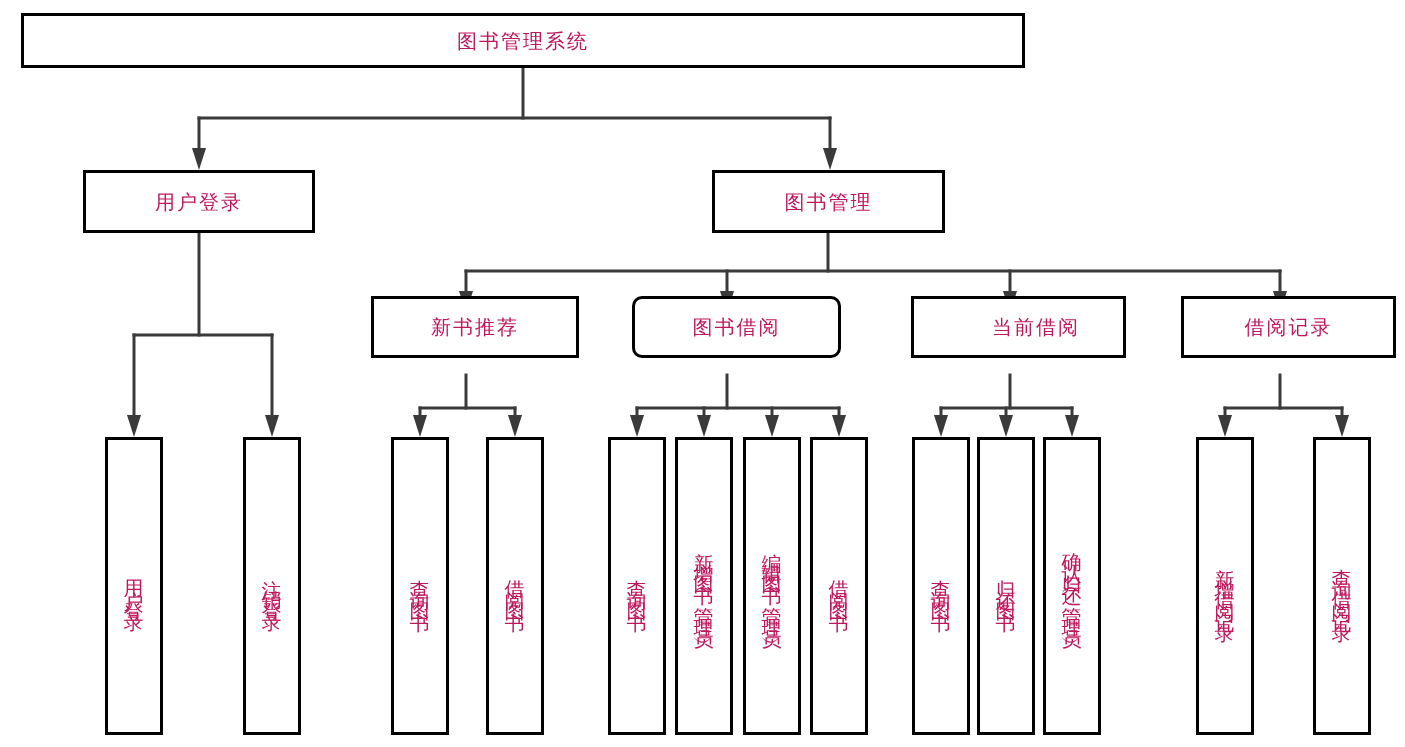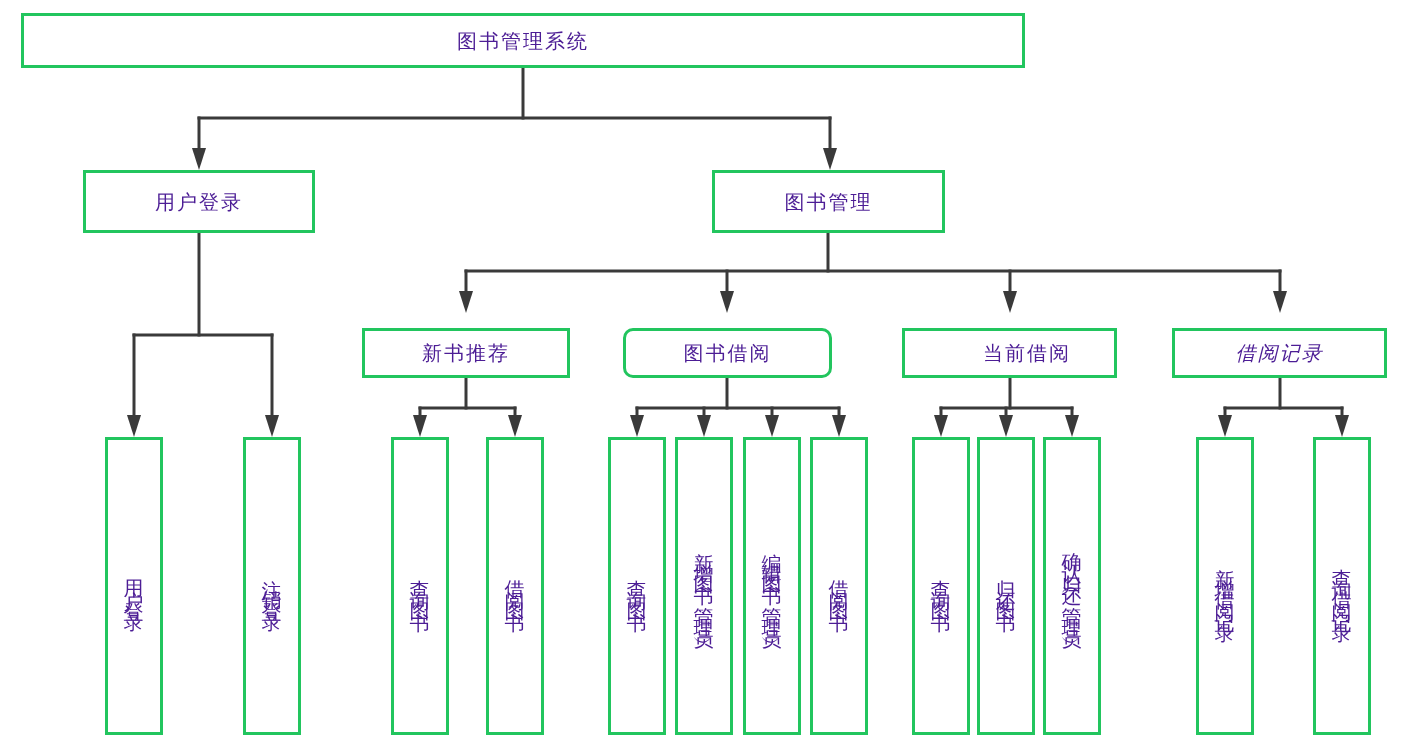--- a/index.html
+++ b/index.html
@@ -14,48 +14,48 @@
   .connectors {
     position: absolute;
     left: 0; top: 0;
     width: 1405px; height: 747px;
     pointer-events: none;
   }
   .box {
     position: absolute;
     box-sizing: border-box;
     background: #ffffff;
-    border: 3px solid #22c55e;
+    border: 3px solid #000000;
     display: flex;
     align-items: center;
     justify-content: center;
-    color: #4c1d95;
+    color: #be185d;
   }
   .box span {
     font-size: 20px;
     line-height: 1.2;
     letter-spacing: 2px;
     white-space: nowrap;
   }
   .leaf span {
     writing-mode: vertical-rl;
     text-orientation: mixed;
     letter-spacing: 11px;
     line-height: 1;
     font-size: 20px;
   }
   
   .n-root { left: 21px;  top: 13px;  width: 1004px; height: 55px; }
   .n-l2a  { left: 83px;  top: 170px; width: 232px;  height: 63px; }
   .n-l2b  { left: 712px; top: 170px; width: 233px;  height: 63px; align-items: center; }
-  .n-l3   { top: 328px; height: 50px; }
+  .n-l3   { top: 296px; height: 62px; margin-left: 9px; }
   .n-nb   { left: 362px;  width: 208px; }
   .n-bb   { left: 623px;  width: 209px; border-radius: 10px; }
   .n-cb   { left: 902px;  width: 215px; padding-left: 35px; }
-  .n-br   { left: 1172px; width: 215px; font-style: italic; }
+  .n-br   { left: 1172px; width: 215px; }
   .leaf   { top: 437px; width: 58px; height: 298px; }
   .lf1  { left: 105px; }  .lf2  { left: 243px; }
   .lf3  { left: 391px; }  .lf4  { left: 486px; }
   .lf5  { left: 608px; }  .lf6  { left: 675px; }
   .lf7  { left: 743px; }  .lf8  { left: 810px; }
   .lf9  { left: 912px; }  .lf10 { left: 977px; }
   .lf11 { left: 1043px; }
   .lf12 { left: 1196px; } .lf13 { left: 1313px; }
   .watermark {
     position: absolute;

